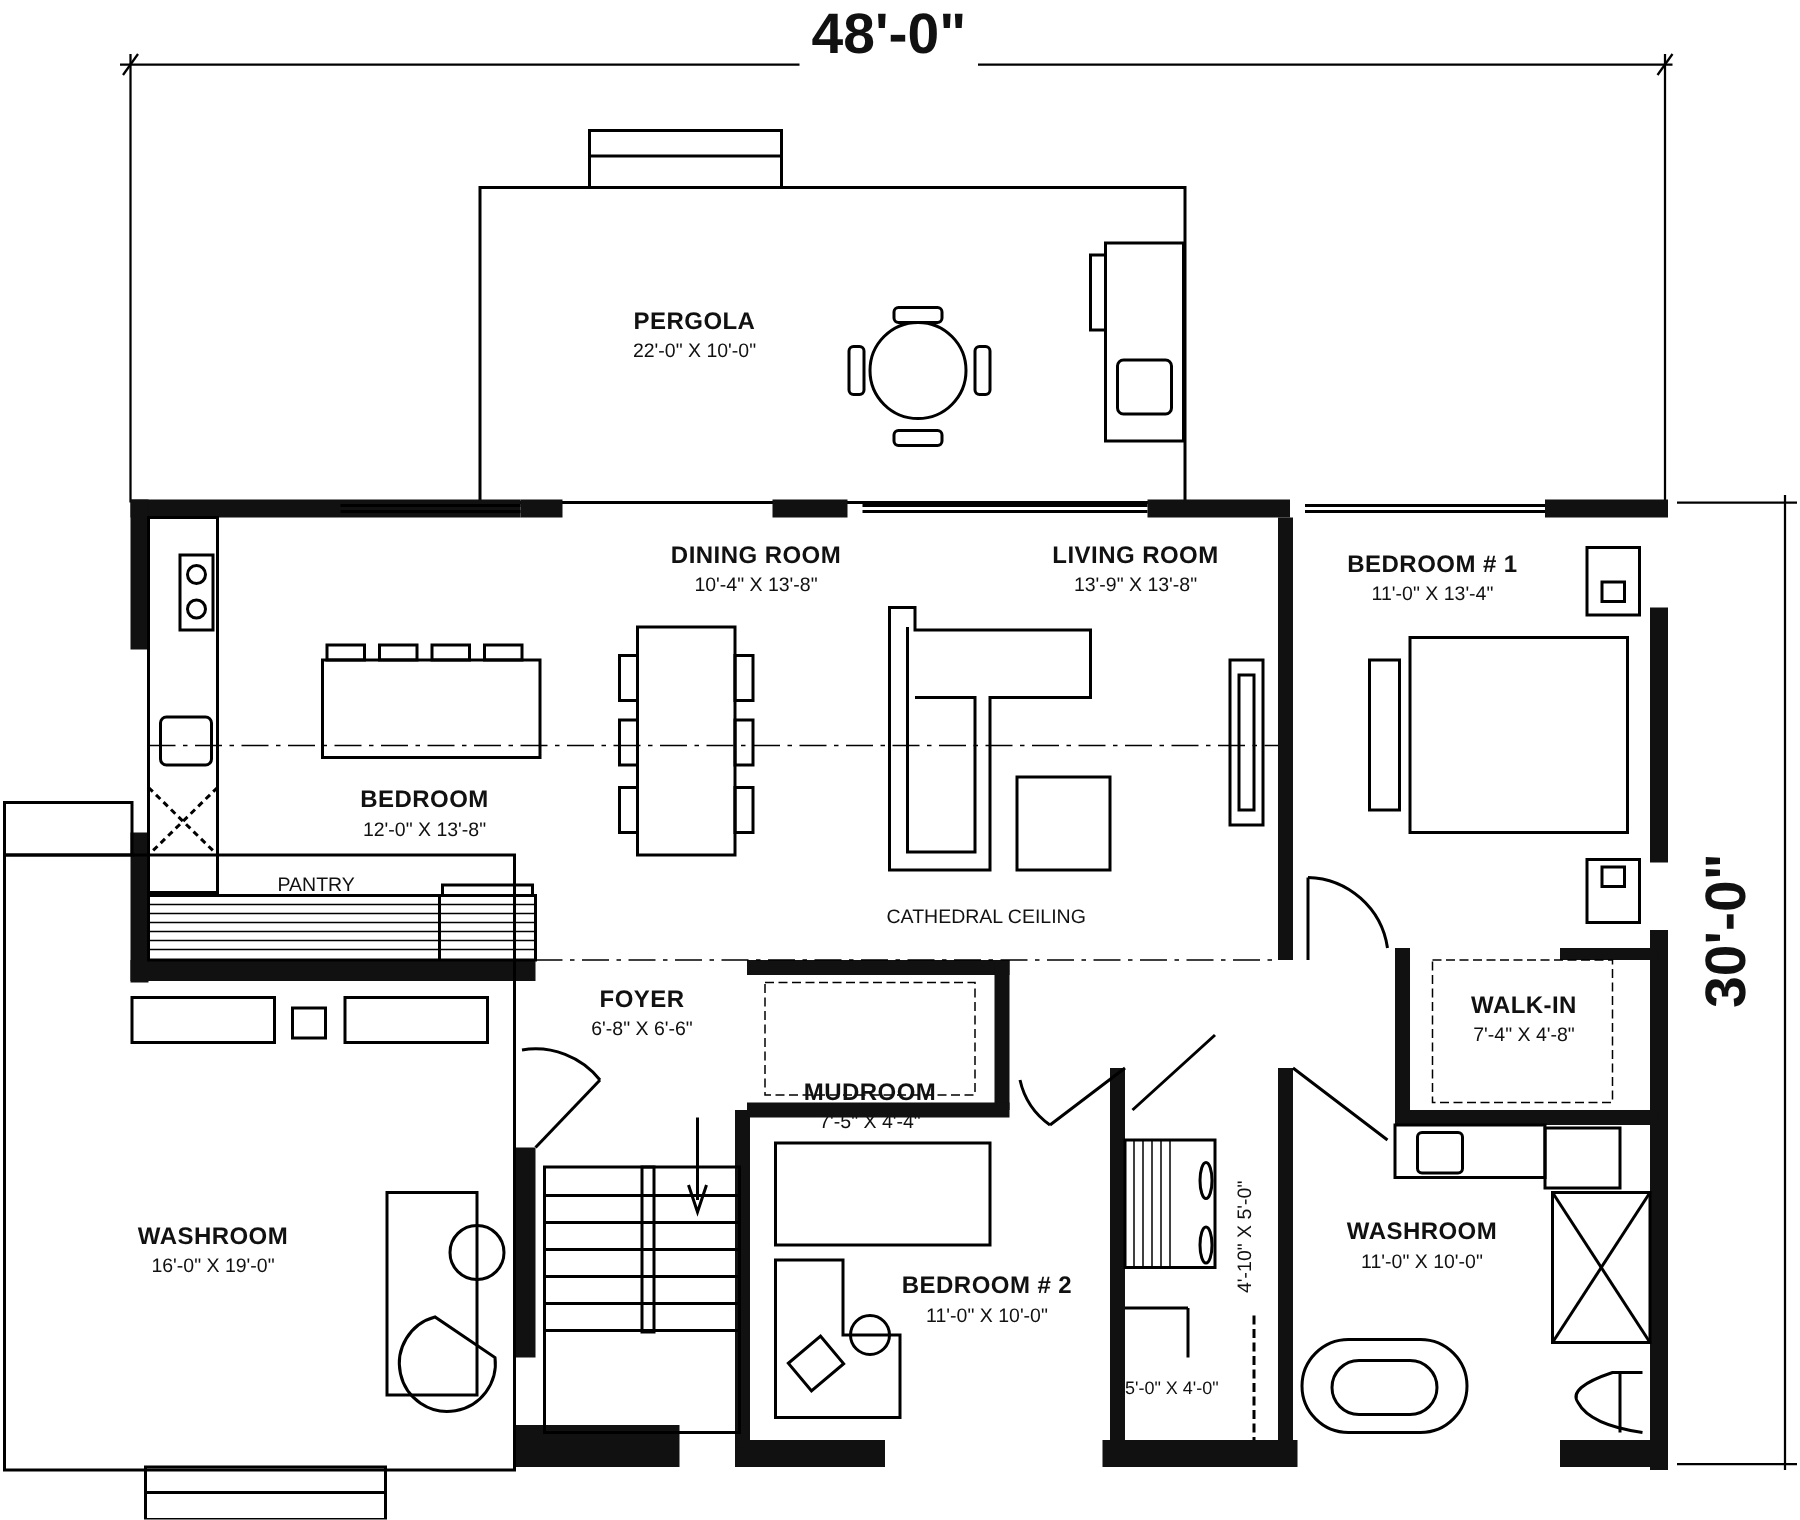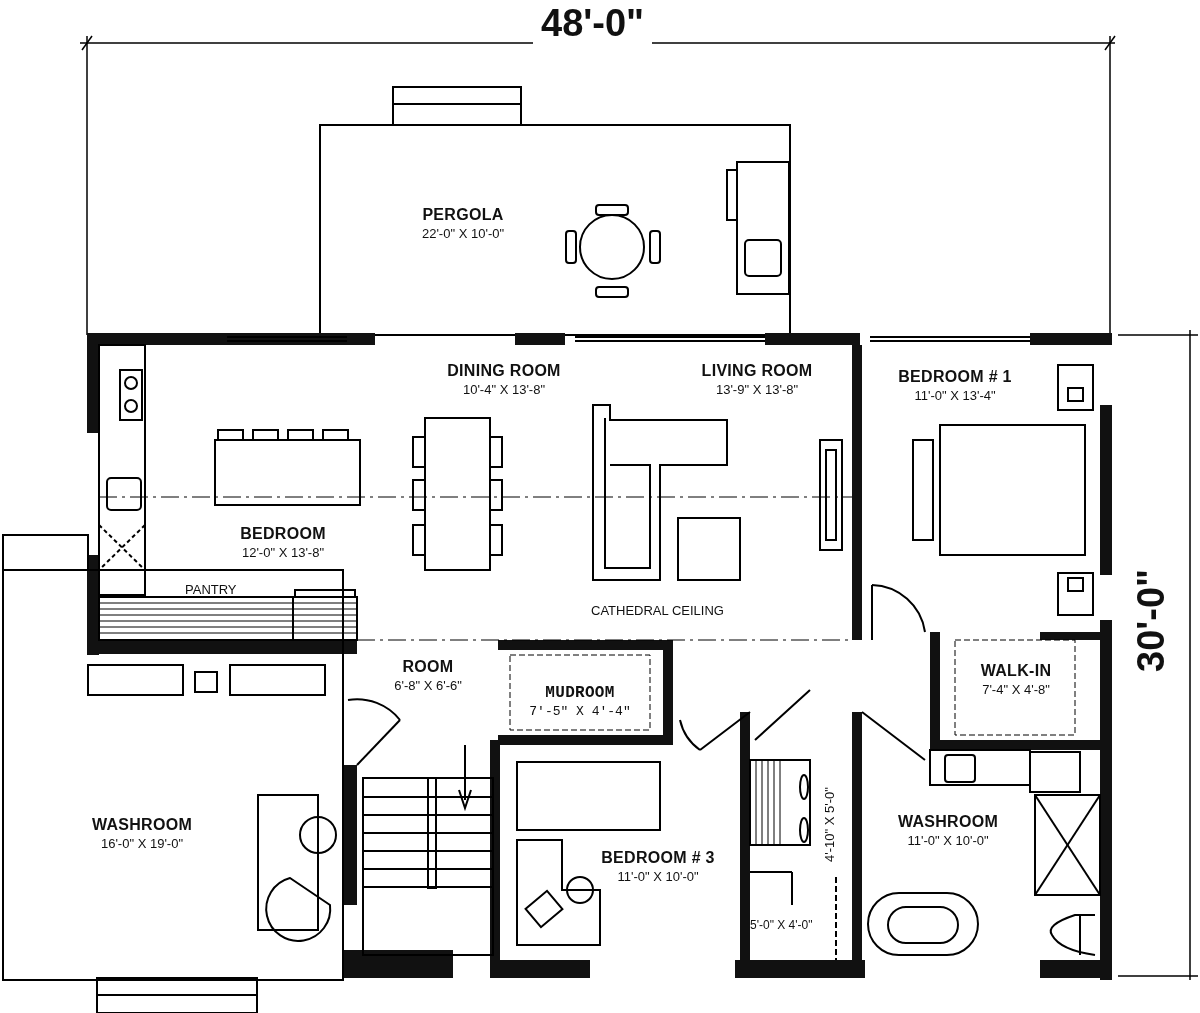--- a/index.html
+++ b/index.html
@@ -219,33 +219,33 @@
   </div>
   <div class="lbl" style="left:283px;top:525px;">
     <span class="name">BEDROOM</span>
     <span class="dim">12'-0" X 13'-8"</span>
   </div>
   <div class="lbl" style="left:1016px;top:662px;">
     <span class="name">WALK-IN</span>
     <span class="dim">7'-4" X 4'-8"</span>
   </div>
   <div class="lbl" style="left:428px;top:658px;">
-    <span class="name">ROOM</span>
+    <span class="name">FOYER</span>
     <span class="dim">6'-8" X 6'-6"</span>
   </div>
-  <div class="lbl" style="left:580px;top:684px;font-family:Liberation Mono, monospace;">
+  <div class="lbl" style="left:580px;top:720px;">
     <span class="name">MUDROOM</span>
     <span class="dim">7'-5" X 4'-4"</span>
   </div>
   <div class="lbl" style="left:142px;top:816px;">
     <span class="name">WASHROOM</span>
     <span class="dim">16'-0" X 19'-0"</span>
   </div>
   <div class="lbl" style="left:658px;top:849px;">
-    <span class="name">BEDROOM # 3</span>
+    <span class="name">BEDROOM # 2</span>
     <span class="dim">11'-0" X 10'-0"</span>
   </div>
   <div class="lbl" style="left:948px;top:813px;">
     <span class="name">WASHROOM</span>
     <span class="dim">11'-0" X 10'-0"</span>
   </div>
 
   
   <div class="note" style="left:185px;top:582px;">PANTRY</div>
   <div class="note" style="left:547px;top:603px;margin-left:44px;">CATHEDRAL CEILING</div>

